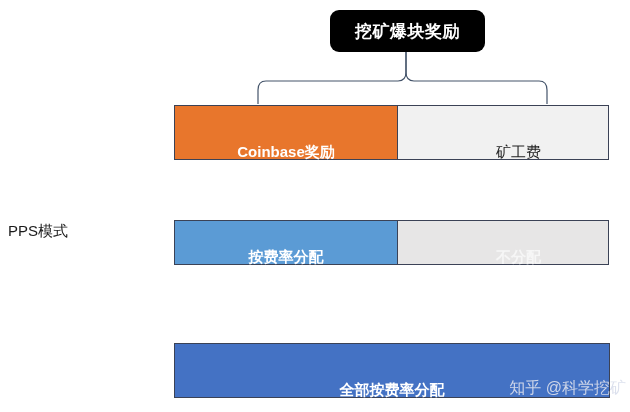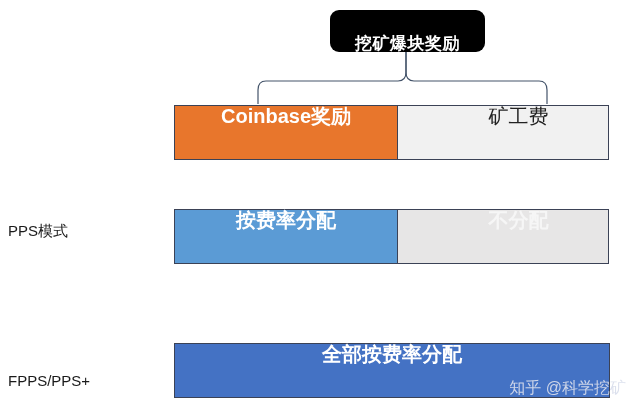--- a/index.html
+++ b/index.html
@@ -21,21 +21,21 @@
   
   .top-box {
     position: absolute;
     left: 330px;
     top: 10px;
     width: 155px;
     height: 42px;
     background: #000000;
     border-radius: 9px;
     display: flex;
-    align-items: flex-end;
+    align-items: center;
     justify-content: center;
     box-sizing: border-box;
   }
   .top-box .label {
     color: #ffffff;
     font-size: 17px;
     font-weight: 700;
     letter-spacing: 0.5px;
     line-height: 1;
   }
@@ -52,24 +52,24 @@
 
   
   .bar-row {
     position: absolute;
     display: flex;
     box-sizing: border-box;
   }
   .seg {
     box-sizing: border-box;
     display: flex;
-    align-items: flex-start;
+    align-items: flex-end;
     justify-content: center;
     border: 1px solid #3b4256;
-    font-size: 20px;
+    font-size: 15px;
     font-weight: 700;
     line-height: 1;
     position: relative;
   }
   .seg + .seg {
     border-left: 1px solid #3b4256;
     margin-left: -1px;
     padding-left: 31px;
   }
 
@@ -88,23 +88,23 @@
   #seg-minerfee {
     width: 212px;
     background: #F1F1F1;
     color: #222222;
     font-weight: 400;
   }
 
   
   #row-pps {
     left: 174px;
-    top: 209px;
+    top: 220px;
     width: 436px;
-    height: 55px;
+    height: 45px;
   }
   #seg-pps-alloc {
     width: 224px;
     background: #5B9BD5;
     color: #ffffff;
   }
   #seg-pps-noalloc {
     width: 212px;
     background: #E7E6E6;
     color: #F6F6F6;
@@ -186,23 +186,20 @@
   </div>
   <div class="bar-row" id="row-pps">
     <div class="seg" id="seg-pps-alloc">
       <span>按费率分配</span>
     </div>
     <div class="seg" id="seg-pps-noalloc">
       <span>不分配</span>
     </div>
   </div>
 
-  <div class="side-label" id="label-fpps">
-    <span>FPPS/PPS+</span>
-  </div>
   <div class="bar-row" id="row-fpps">
     <div class="seg" id="seg-fpps-all">
       <span>全部按费率分配</span>
     </div>
   </div>
 
   <div class="watermark">
     <span>知乎 @科学挖矿</span>
   </div>
 

